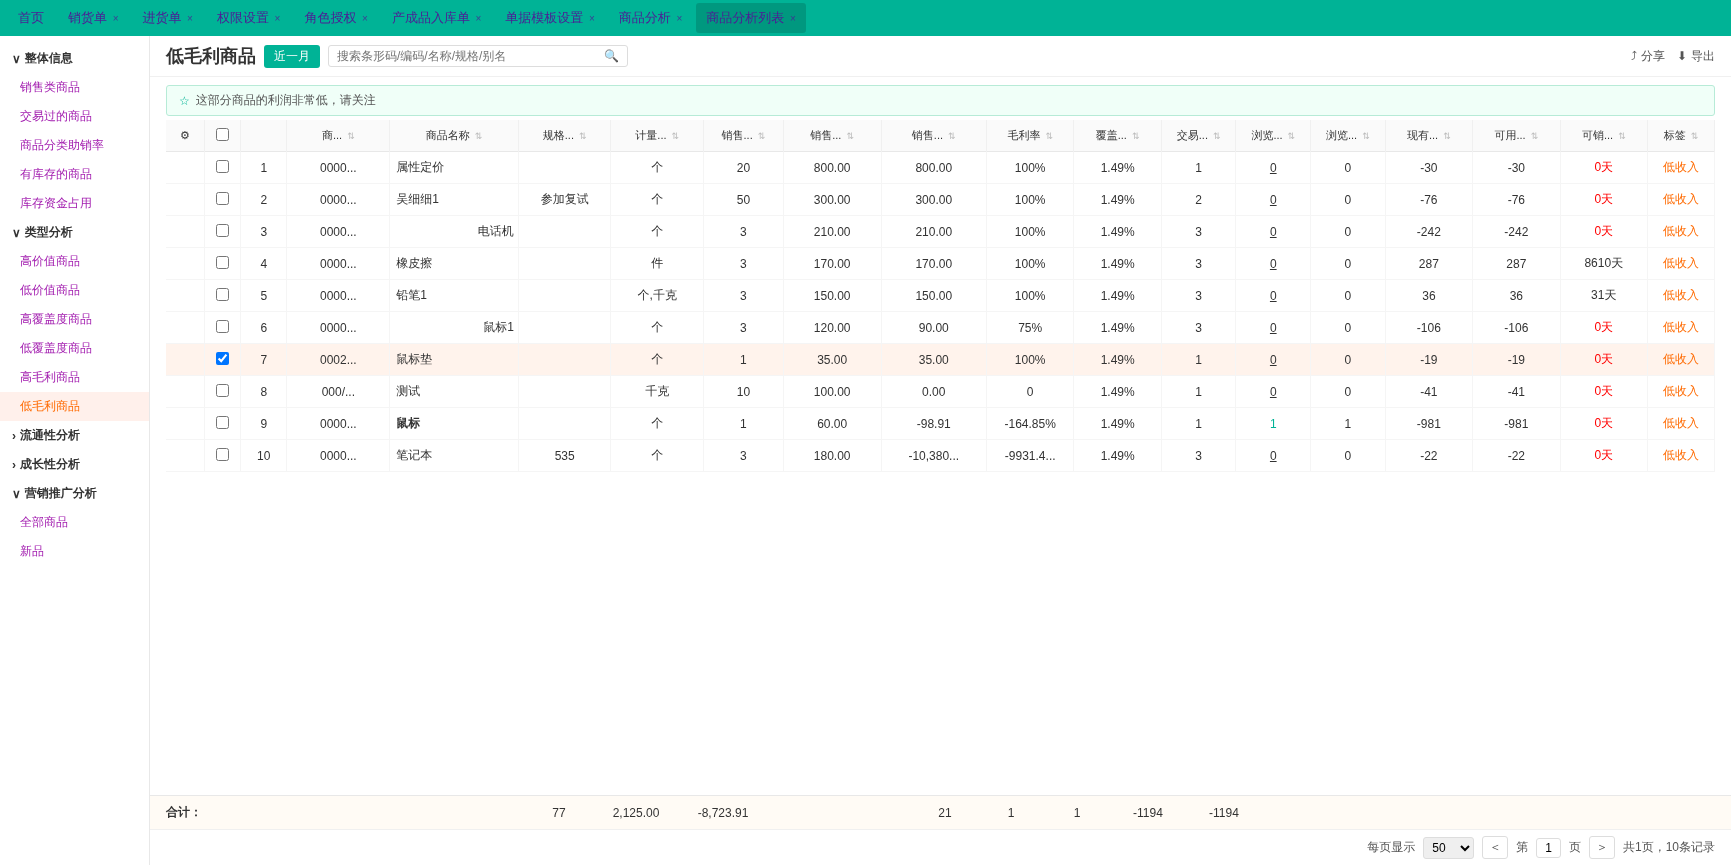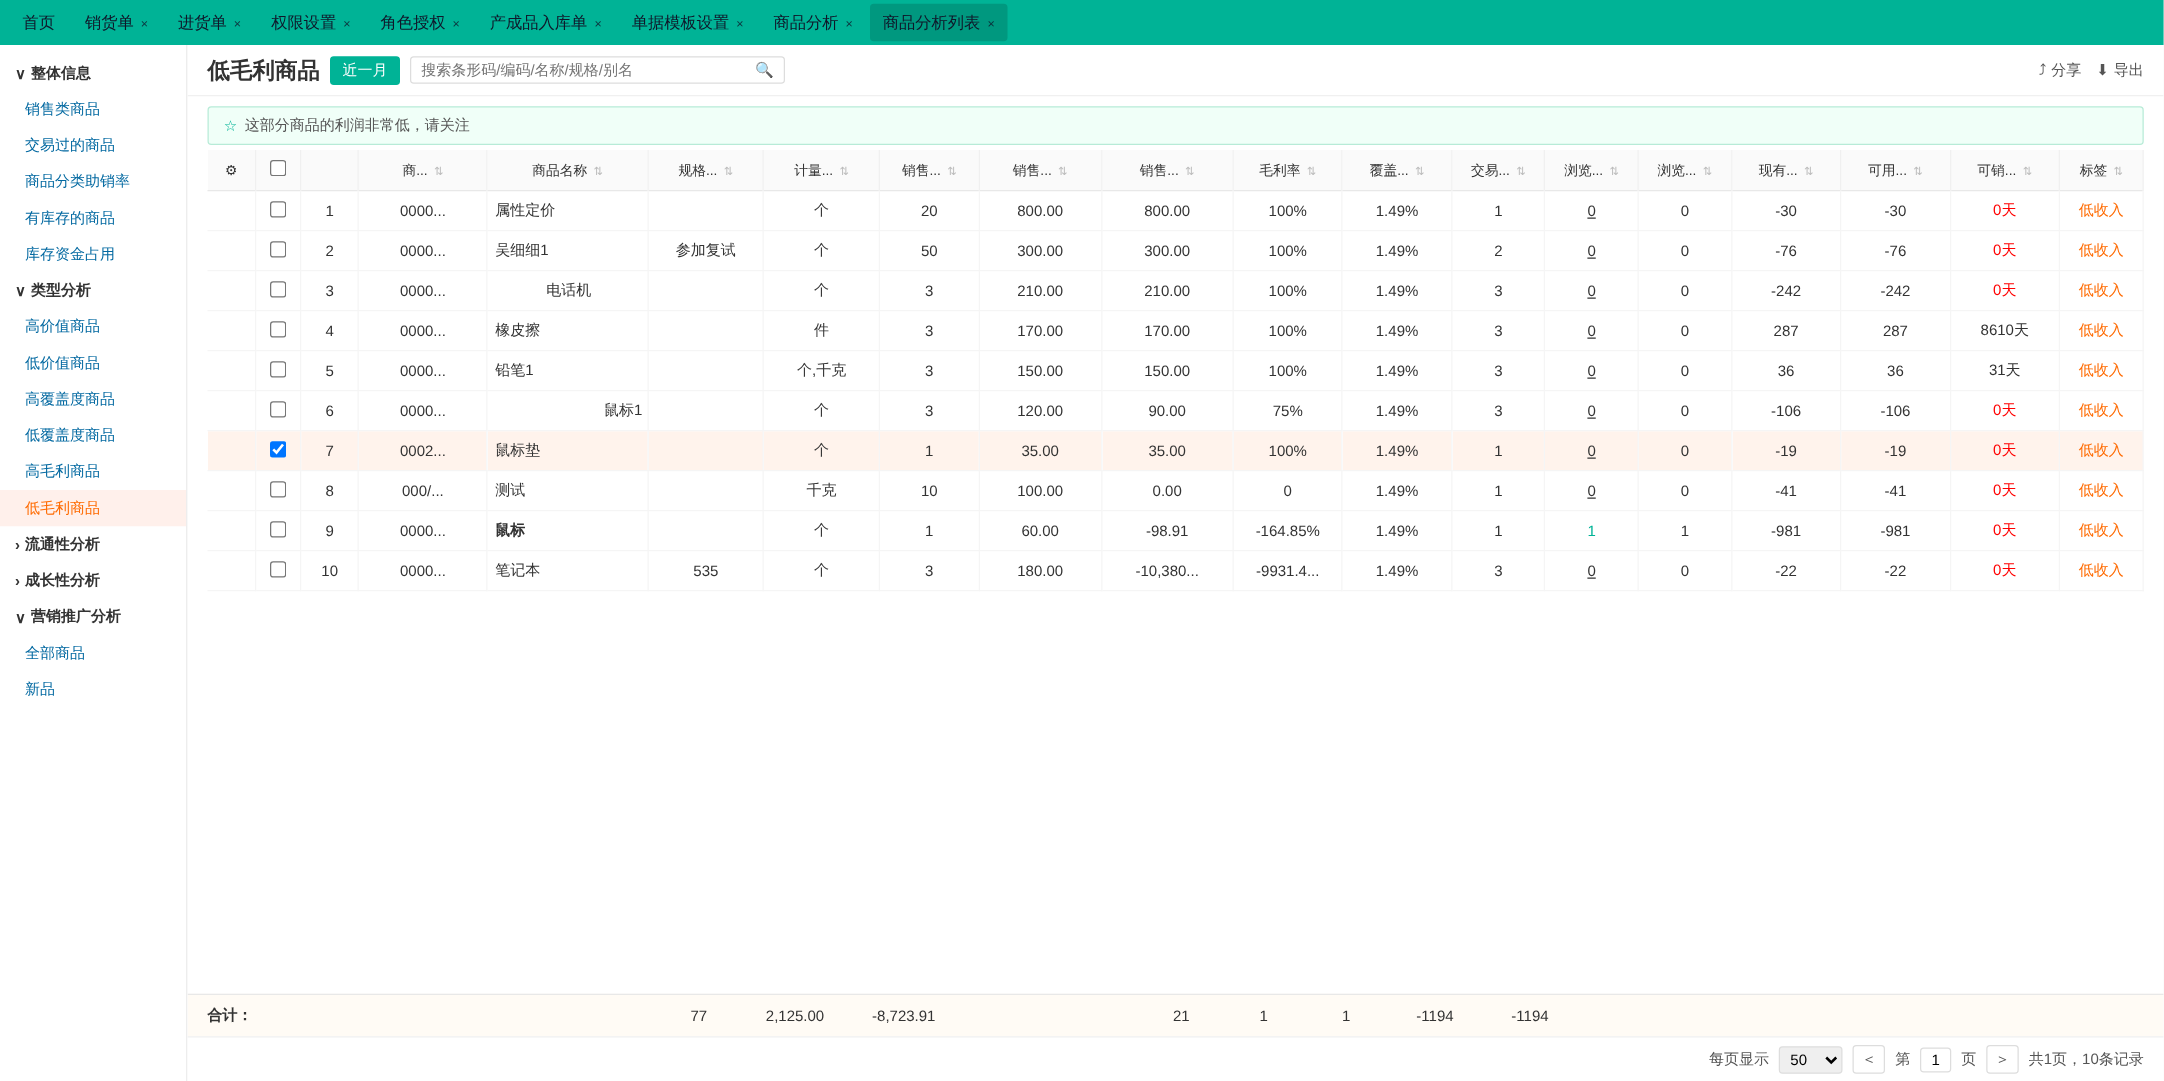--- a/index.html
+++ b/index.html
@@ -10,21 +10,21 @@
       background: #00b396;
       height: 36px;
       display: flex;
       align-items: center;
       padding: 0 8px;
       gap: 4px;
       color: #fff;
     }
     .nav-item {
       padding: 6px 10px;
-      color: #0f172a;
+      color: #4c1d95;
       cursor: pointer;
       white-space: nowrap;
       font-size: 13px;
       border-radius: 3px;
     }
     .nav-item.active { background: rgba(0,0,0,0.15); }
     .nav-close { font-size: 10px; margin-left: 2px; opacity: 0.8; }
 
     
     .main-layout {
@@ -45,21 +45,21 @@
       padding: 6px 12px;
       color: #333;
       font-weight: bold;
       font-size: 12px;
       display: flex;
       align-items: center;
       gap: 4px;
     }
     .sidebar-item {
       padding: 6px 12px 6px 20px;
-      color: #0369a1;
+      color: #a21caf;
       cursor: pointer;
       white-space: nowrap;
       overflow: hidden;
       text-overflow: ellipsis;
     }
     .sidebar-item.active { background: #fff0eb; color: #ff6a00; }
 
     
     .content-area {
       flex: 1;
@@ -394,21 +394,21 @@
       <td>-76</td>
       <td>-76</td>
       <td style="color:#f00">0天</td>
       <td style="color:#ff6a00">低收入</td>
     </tr>
             <tr>
       <td></td>
       <td><input type="checkbox" style=""></td>
       <td>3</td>
       <td title="0000...">0000...</td>
-      <td style="text-align:center;padding-left:6px;">电话机</td>
+      <td style="text-align:right;padding-left:6px;">电话机</td>
       <td></td>
       <td>个</td>
       <td>3</td>
       <td>210.00</td>
       <td>210.00</td>
       <td>100%</td>
       <td>1.49%</td>
       <td>3</td>
       <td style="color:#333;text-decoration:underline;cursor:pointer">0</td>
       <td>0</td>

